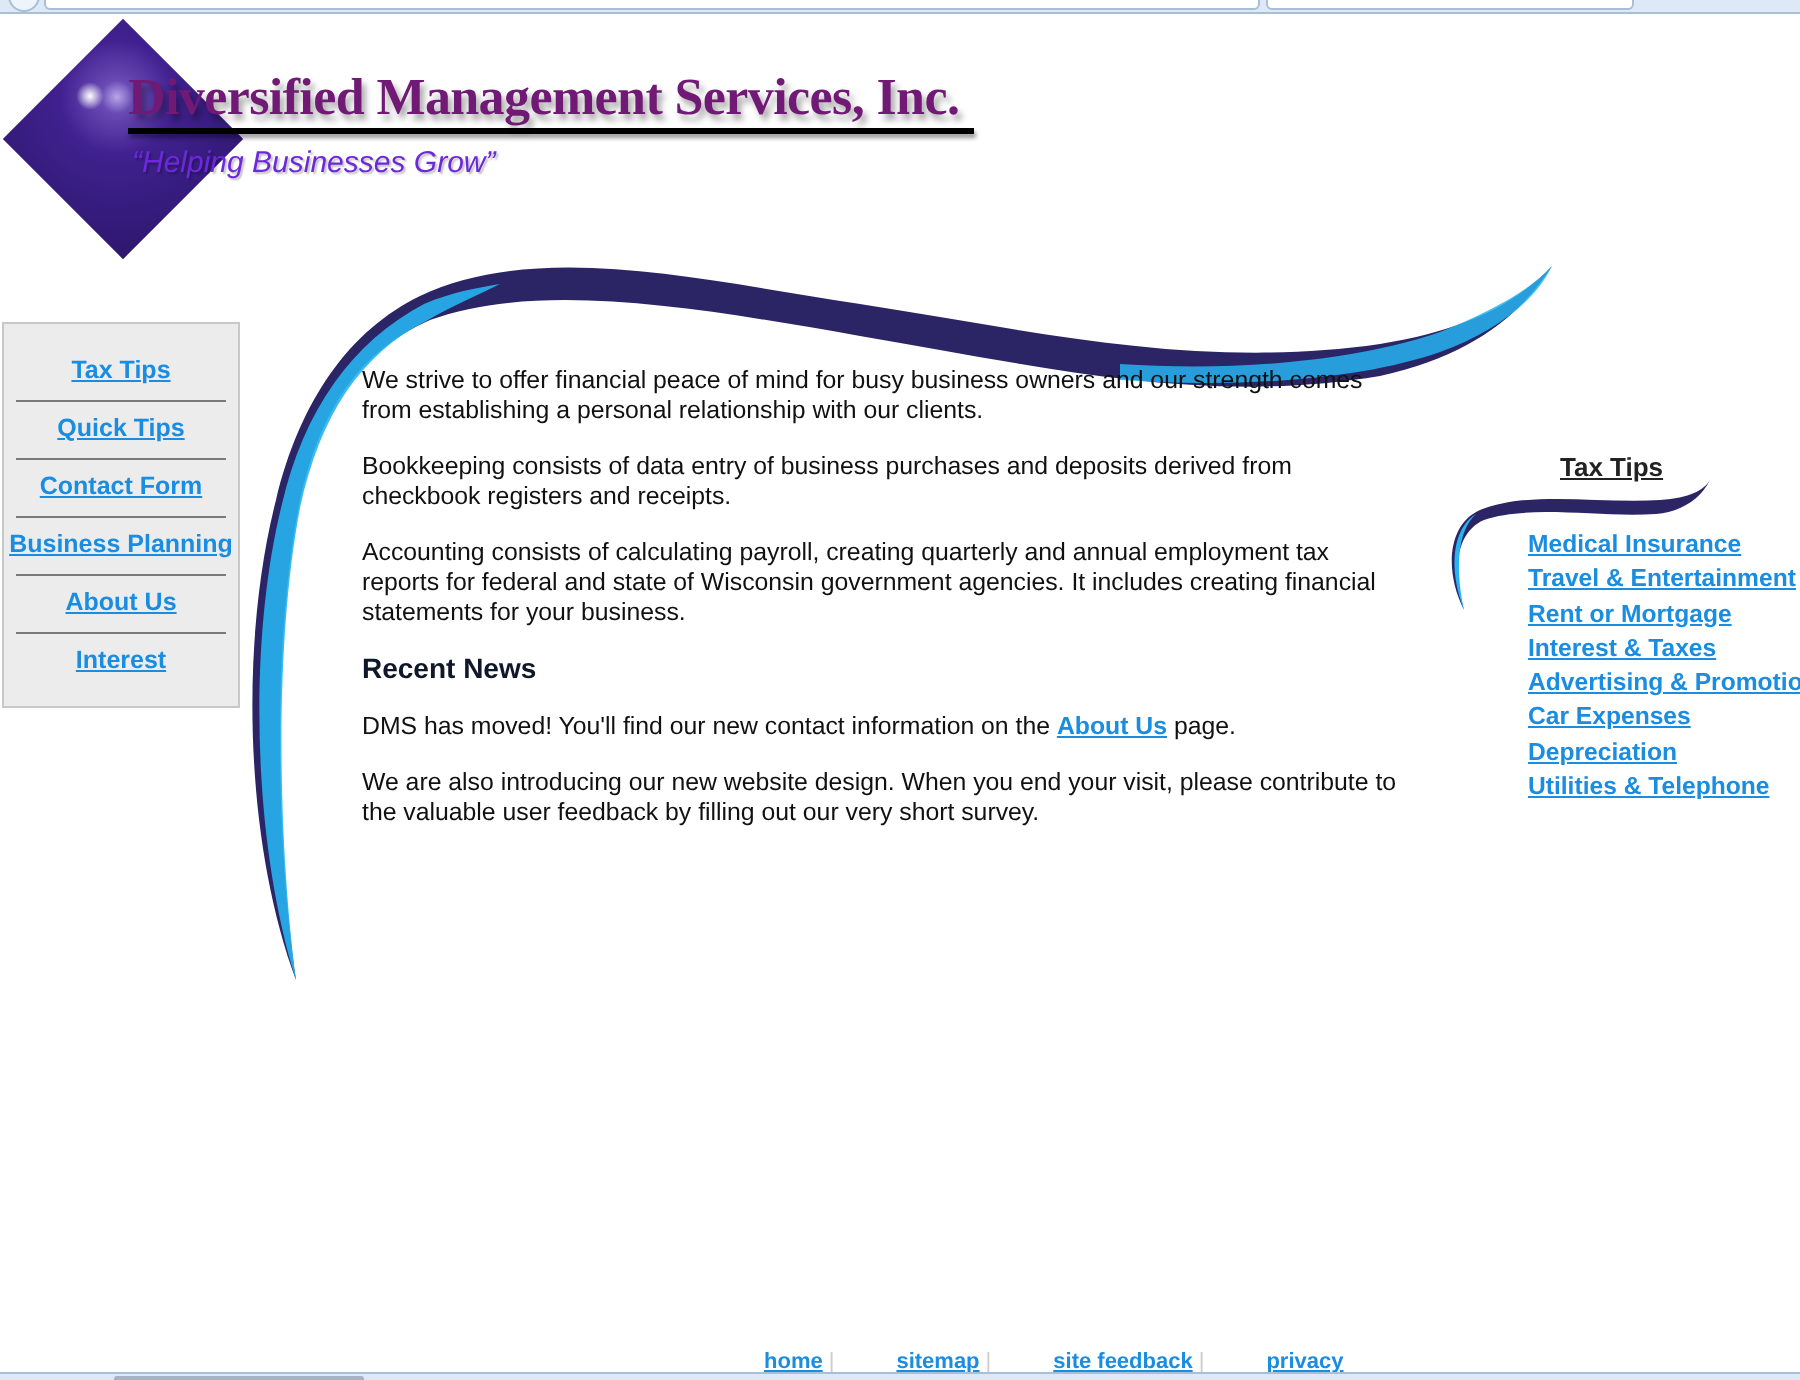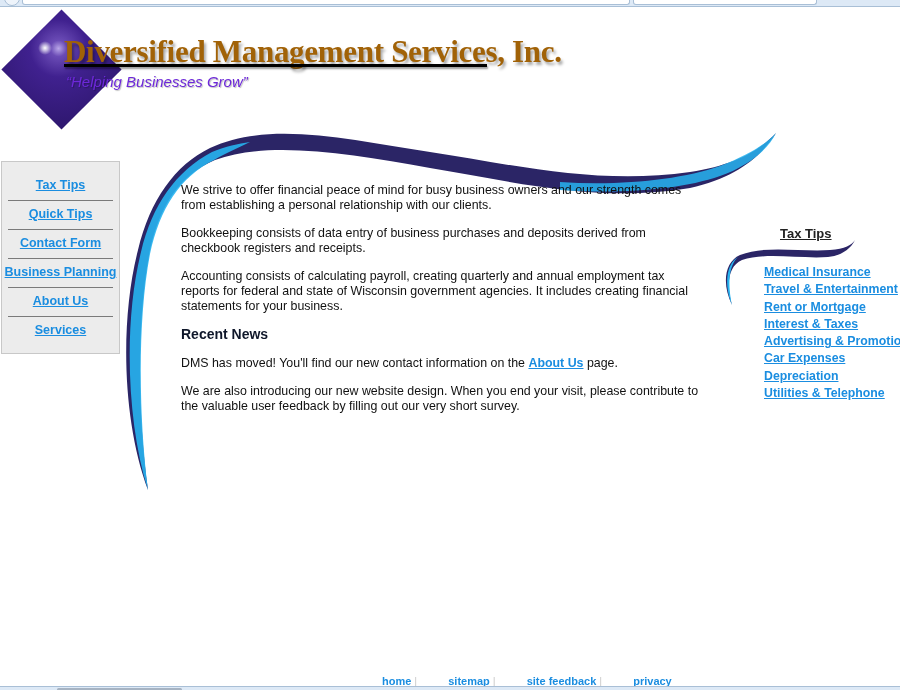--- a/index.html
+++ b/index.html
@@ -9,22 +9,22 @@
   .topbar .field1 { position:absolute; left:22px; top:-4px; width:606px; height:8px; border:1px solid #a9bfd6; border-top:none; background:#fff; border-radius:0 0 3px 3px; }
   .topbar .field2 { position:absolute; left:633px; top:-4px; width:182px; height:8px; border:1px solid #a9bfd6; border-top:none; background:#fff; border-radius:0 0 3px 3px; }
   .topbar .circ { position:absolute; left:4px; top:-10px; width:14px; height:14px; border-radius:50%; border:1px solid #a9bfd6; background:#eef4fb; }
   .bottombar { position:absolute; left:0; top:686px; width:900px; height:4px; background:#dde9f6; border-top:1px solid #a9bfd6; }
   .bottombar .thumb { position:absolute; left:57px; top:1px; width:125px; height:3px; background:#a6b3c2; border-radius:2px; }
 
   .logo-diamond { position:absolute; left:19px; top:27px; width:85px; height:85px; transform:rotate(45deg);
      background:radial-gradient(circle at 30% 35%, #b9a6e8 0%, #6a4bb5 10%, #40218f 35%, #2e176e 100%); }
   .logo-star { position:absolute; left:38px; top:41px; width:14px; height:14px; border-radius:50%;
      background:radial-gradient(circle, #fff 0%, rgba(255,255,255,0.6) 30%, rgba(255,255,255,0) 70%); }
-  .company { position:absolute; left:64px; top:34px; font-family:"Liberation Serif", serif; font-weight:bold; font-size:31px;
-     letter-spacing:-0.3px; color:#a16207; text-shadow:2px 3px 3px rgba(0,0,0,0.35); white-space:nowrap; }
+  .company { position:absolute; left:64px; top:34px; font-family:"Liberation Serif", serif; font-weight:bold; font-size:26px;
+     letter-spacing:-0.3px; color:#701a75; text-shadow:2px 3px 3px rgba(0,0,0,0.35); white-space:nowrap; }
   .company-rule { position:absolute; left:64px; top:64px; width:423px; height:3px; background:#000; box-shadow:1px 2px 2px rgba(0,0,0,0.4); }
   .tagline { position:absolute; left:66px; top:73px; font-style:italic; font-size:15px; color:#6d28d9; text-shadow:1px 1px 1px rgba(0,0,0,0.25); white-space:nowrap; }
 
   .leftnav { position:absolute; left:1px; top:161px; width:117px; height:191px; background:#ececec; border:1px solid #c8c8c8; }
   .leftnav a { display:block; text-align:center; font-weight:bold; font-size:12.5px; color:#1a8de0; text-decoration:underline;
      height:28px; line-height:26px; white-space:nowrap; }
   .leftnav .sep { height:1px; background:#7a7a7a; margin:0 6px; }
   .leftnav .first { margin-top:10px; }
 
   .swoosh { position:absolute; left:0; top:0; }
@@ -73,21 +73,21 @@
   <a class="first" href="#">Tax Tips</a>
   <div class="sep"></div>
   <a href="#">Quick Tips</a>
   <div class="sep"></div>
   <a href="#">Contact Form</a>
   <div class="sep"></div>
   <a href="#">Business Planning</a>
   <div class="sep"></div>
   <a href="#">About Us</a>
   <div class="sep"></div>
-  <a href="#">Services</a>
+  <a href="#">Interest</a>
 </nav>
 
 <div class="content">
   <p>We strive to offer financial peace of mind for busy business owners and our strength comes from establishing a personal relationship with our clients.</p>
   <p>Bookkeeping consists of data entry of business purchases and deposits derived from checkbook registers and receipts.</p>
   <p>Accounting consists of calculating payroll, creating quarterly and annual employment tax reports for federal and state of Wisconsin government agencies. It includes creating financial statements for your business.</p>
   <h3>Recent News</h3>
   <p><span>DMS has moved! You'll find our new contact information on the </span><a href="#">About Us</a><span> page.</span></p>
   <p>We are also introducing our new website design. When you end your visit, please contribute to the valuable user feedback by filling out our very short survey.</p>
 </div>

